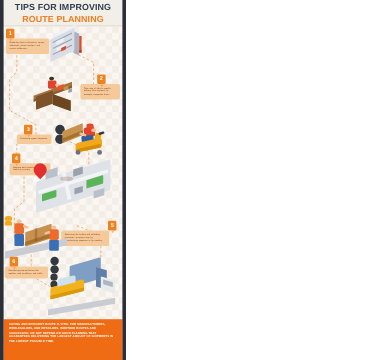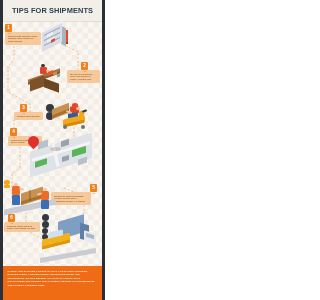--- a/index.html
+++ b/index.html
@@ -157,21 +157,22 @@
   <div class="bg-pattern"></div>
 
   <svg class="connector" viewBox="0 0 105 300" preserveAspectRatio="none">
     <polyline points="14,46 14,60 8,66 8,92 30,104 30,112 14,120 14,140 20,146 20,168 12,174 12,198 26,208 26,230 44,240" fill="none" stroke="#f0a96a" stroke-width="0.7" stroke-dasharray="2.2 1.6"></polyline>
     <polyline points="62,44 78,52 78,70 68,78" fill="none" stroke="#f0a96a" stroke-width="0.7" stroke-dasharray="2.2 1.6"></polyline>
     <polyline points="58,118 74,126 74,150 60,158" fill="none" stroke="#f0a96a" stroke-width="0.7" stroke-dasharray="2.2 1.6"></polyline>
     <polyline points="64,188 84,196 84,214 70,222" fill="none" stroke="#f0a96a" stroke-width="0.7" stroke-dasharray="2.2 1.6"></polyline>
   </svg>
 
   <div class="header">
-    <div class="title-1">TIPS FOR SHIPMENTS</div>
+    <div class="title-1">TIPS FOR IMPROVING</div>
+    <div class="title-2">ROUTE PLANNING</div>
   </div>
 
   <div class="step" style="left:5px; top:24px; width:66px; height:26px;">
     <div class="badge" style="left:0px; top:0px;">
       <span>1</span>
     </div>
     <div class="callout" style="left:0px; top:8px; width:36px;">
       <div class="calltext">Gathering clients information: names, addresses, phone numbers, and contact addresses.</div>
     </div>
 

